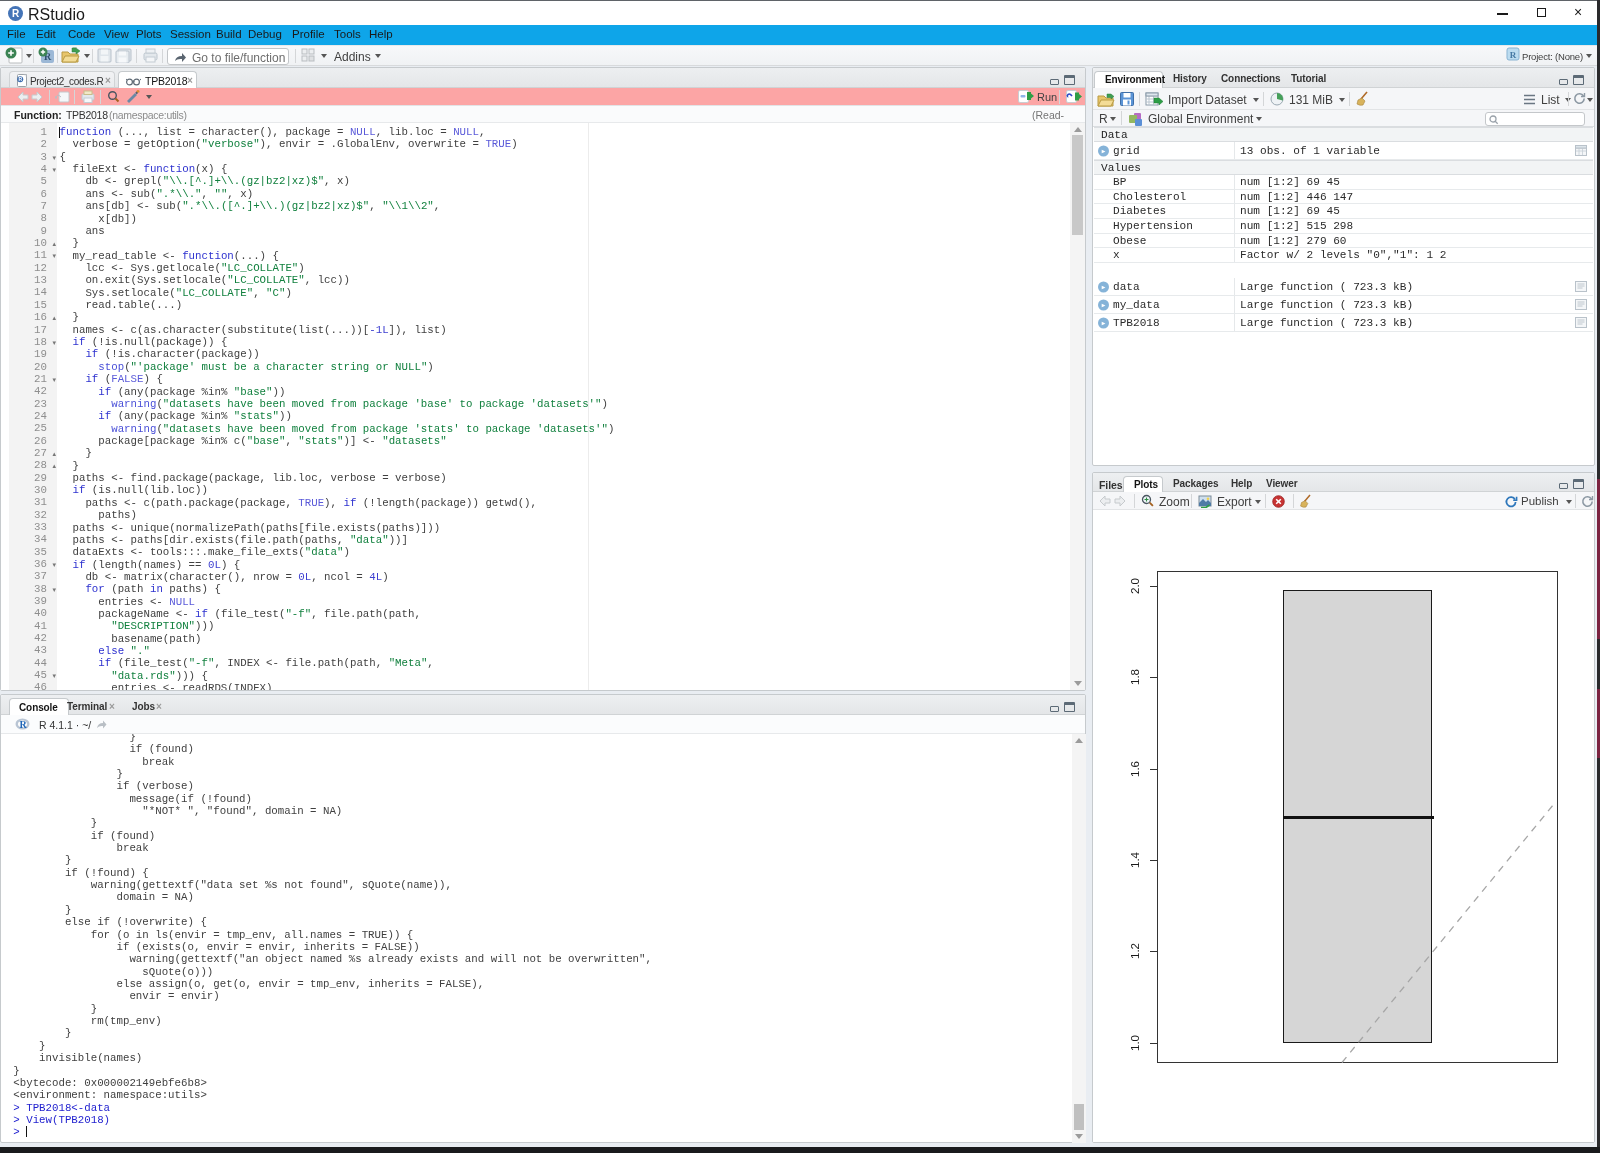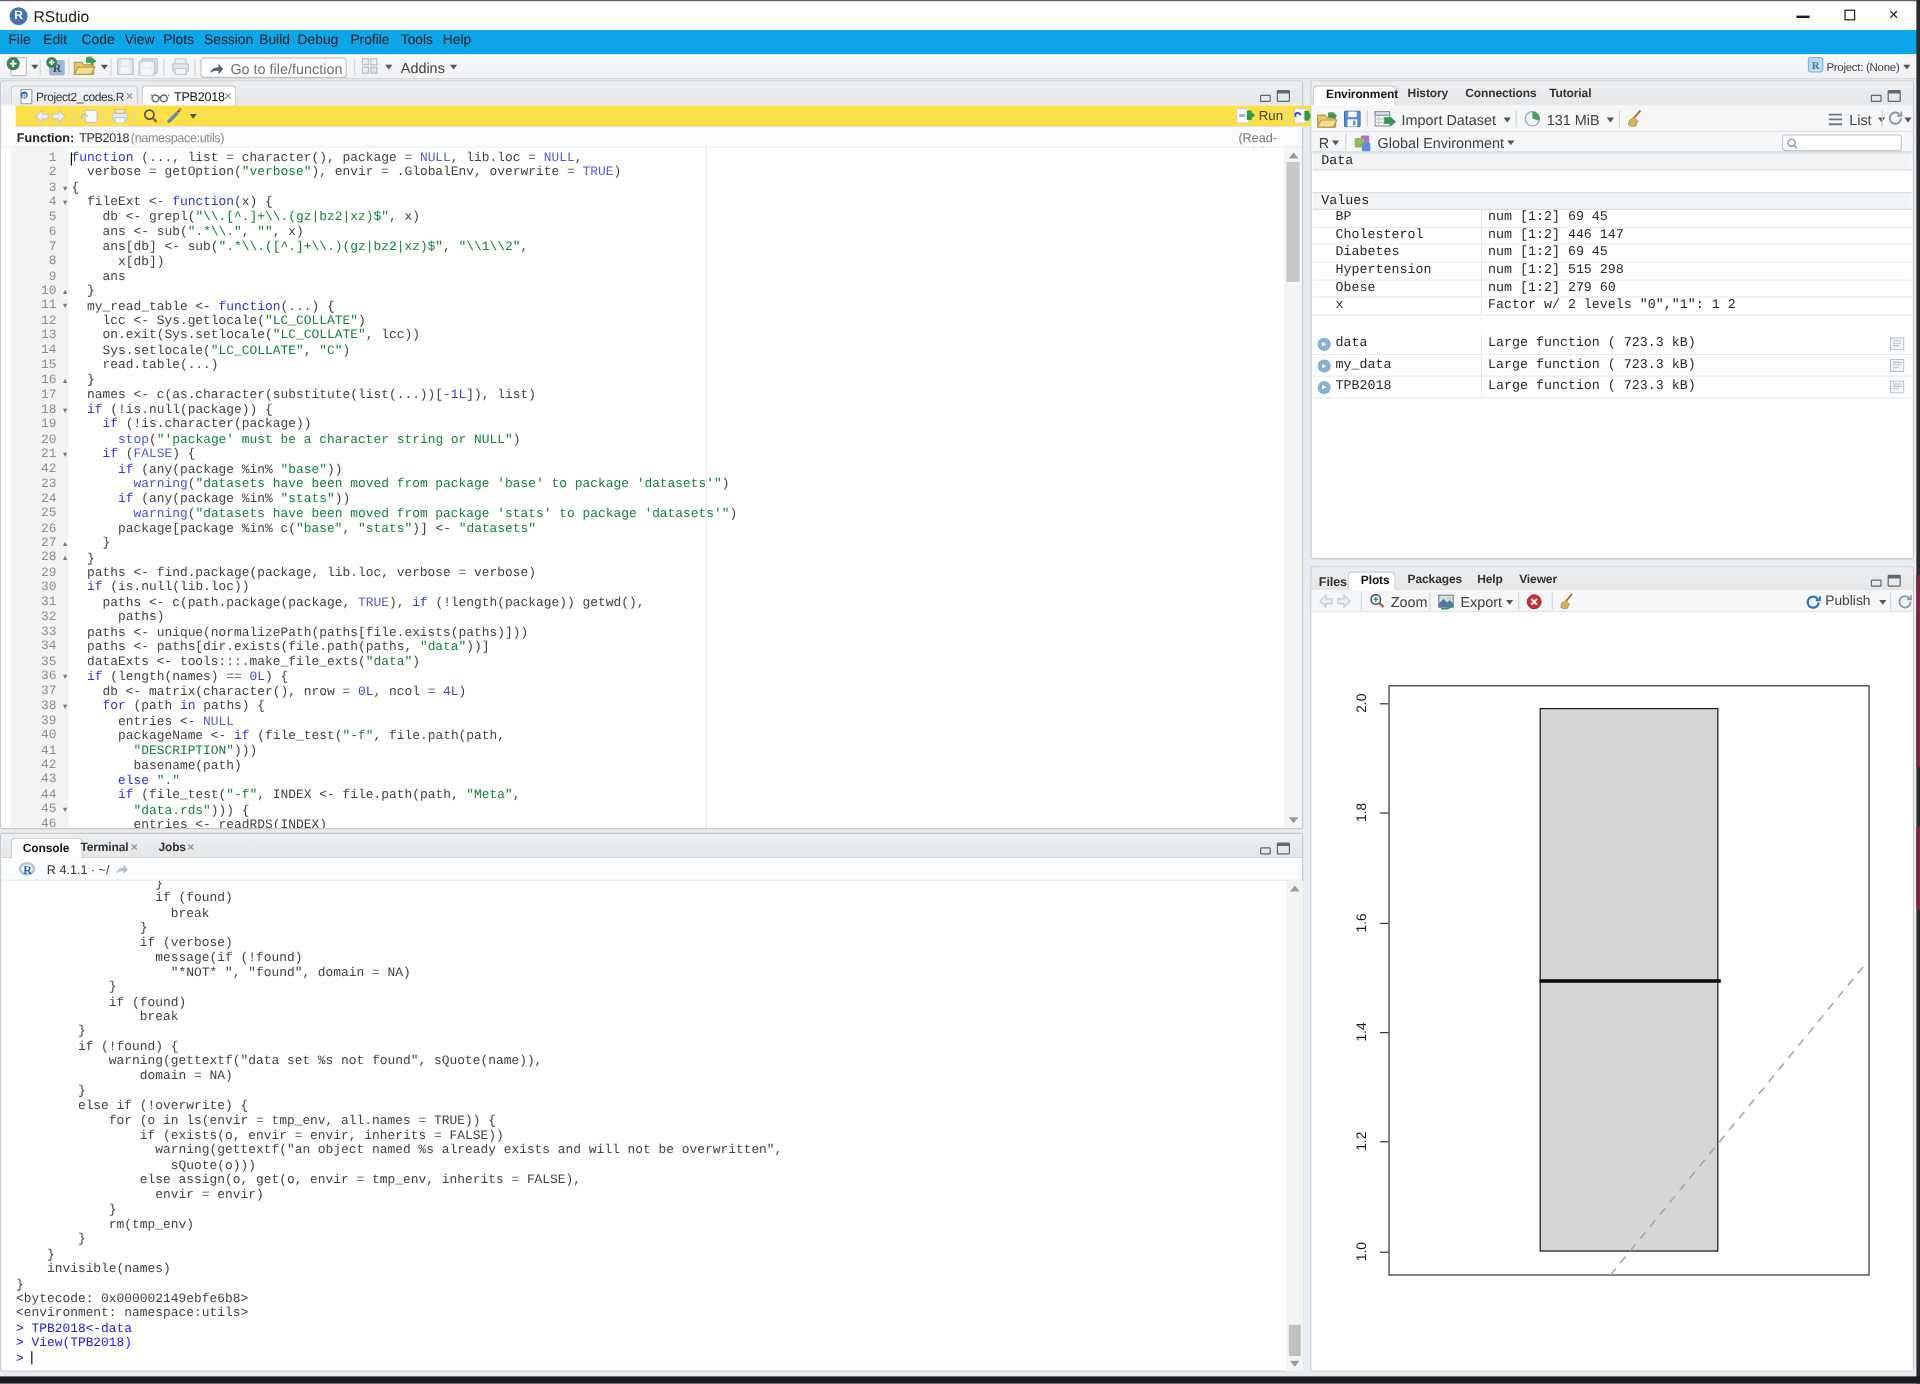--- a/index.html
+++ b/index.html
@@ -33,21 +33,21 @@
 .envname{position:absolute;left:19px;top:50%;transform:translateY(-50%);white-space:pre}
 .envval{position:absolute;left:146px;top:50%;transform:translateY(-50%);white-space:pre}
 .envicon{position:absolute;left:4px;top:50%;transform:translateY(-50%);width:11px;height:11px;border-radius:50%;
   background:#85b3d8;color:#fff;font-size:6px;line-height:11px;text-align:center}
 .caret{display:inline-block;position:absolute;width:0;height:0;border-left:3.5px solid transparent;border-right:3.5px solid transparent;border-top:4px solid #4a4a4a}
 .tbtn{color:#404040;font-size:12px}
 </style></head>
 <body>
 <div id="titlebar">
 <div class="abs" style="left:8px;top:5px;width:15px;height:15px;border-radius:50%;background:#4474b7;color:#fff;font-size:10px;font-weight:bold;text-align:center;line-height:15px">R</div>
-<div class="abs" style="left:28px;top:5px;font-size:13px;color:#1a1a1a">RStudio</div>
+<div class="abs" style="left:28px;top:5px;font-size:16px;color:#1a1a1a">RStudio</div>
 <div class="abs" style="left:1497px;top:12px;width:11px;height:1.5px;background:#1a1a1a"></div>
 <div class="abs" style="left:1537px;top:7px;width:9px;height:9px;border:1.3px solid #1a1a1a"></div>
 <div class="abs" style="left:1574px;top:6px;width:12px;height:12px;font-size:14px;line-height:11px;color:#1a1a1a">×</div>
 </div>
 <div id="menubar">
 <span style="left:7px">File</span>
 <span style="left:36px">Edit</span>
 <span style="left:68px">Code</span>
 <span style="left:104px">View</span>
 <span style="left:136px">Plots</span>
@@ -138,21 +138,21 @@
           <circle cx="3.5" cy="5" r="2.9" fill="none" stroke="#5f6a75" stroke-width="1.2"></circle>
           <circle cx="10.5" cy="5" r="2.9" fill="none" stroke="#5f6a75" stroke-width="1.2"></circle>
           <path d="M6.4 4.4 q1.1 -1 2.1 0 M0.8 3.2 l-0.8 -1.4 M14.2 3.2 l0.8 -1.4" stroke="#5f6a75" stroke-width="1" fill="none"></path>
         </svg>
         <span class="abs" style="left:26px;top:3px;font-weight:400;font-size:10.5px;letter-spacing:-0.2px">TPB2018</span>
         <span class="abs x" style="left:68px;top:3px">×</span>
       </div>
 <div class="mm1" style="right:26px;top:11px"></div>
       <div class="mm2" style="right:10px;top:7px"></div>
 </div>
-<div class="abs" style="left:12px;top:20px;width:100%;height:18px;background:#fde047;border-bottom:1px solid #e2e4e6">
+<div class="abs" style="left:0;top:20px;width:100%;height:18px;background:#fca5a5;border-bottom:1px solid #e2e4e6">
 <svg class="abs" style="left:16px;top:3px" width="26" height="12" viewBox="0 0 26 12">
         <path d="M6 1 L1 6 l5 5 v-3 h5 v-4 h-5 z" fill="#eceef0" stroke="#c6cacd"></path>
         <path d="M20 1 l5 5 -5 5 v-3 h-5 v-4 h5 z" fill="#eceef0" stroke="#c6cacd"></path>
       </svg>
 <span class="abs sep" style="left:48px;top:2px"></span>
 <svg class="abs" style="left:54px;top:2px" width="15" height="13" viewBox="0 0 15 13">
         <rect x="4" y="2" width="10" height="10" rx="1" fill="#f5f7f9" stroke="#c3c8cc"></rect>
         <path d="M6 7 q-4 -4 -5 1 l-1 -2 m2 2 l-2 0" stroke="#b9bfc4" fill="none"></path>
       </svg>
 <span class="abs sep" style="left:73px;top:2px"></span>
@@ -547,20 +547,30 @@
         <svg class="abs" style="left:3px;top:2px" width="10" height="10" viewBox="0 0 10 10">
           <circle cx="4" cy="4" r="3" fill="none" stroke="#9aa2aa" stroke-width="1.3"></circle>
           <path d="M6.2 6.2 l2.5 2.5" stroke="#9aa2aa" stroke-width="1.3"></path>
         </svg>
       </div>
 </div>
 <div class="abs" style="left:0;top:0;width:100%;height:100%">
 <div class="envband" style="top:59px;height:15px">
         <span class="abs" style="left:7px;top:1px">Data</span>
       </div>
+<div class="envrow cd" style="top:74px;height:18px">
+<span class="envicon">▶</span>
+<svg class="abs" style="right:6px;top:50%;margin-top:-5.5px" width="12" height="11" viewBox="0 0 12 11">
+          <rect x="0.5" y="0.5" width="11" height="10" fill="#f4f6f8" stroke="#b9c2ca"></rect>
+          <path d="M1 3.5 h10 M1 6 h10 M4 1 v9 M7.5 1 v9" stroke="#c6cfd6" stroke-width=".8"></path>
+          <rect x="0.5" y="0.5" width="11" height="2.5" fill="#dde5eb" stroke="#b9c2ca"></rect>
+        </svg>
+<span class="envname">grid</span>
+<span class="envval">13 obs. of 1 variable</span>
+</div>
 <div class="envband" style="top:92px;height:15px">
         <span class="abs" style="left:7px;top:1px">Values</span>
       </div>
 <div class="envrow cd" style="top:107px;height:14.7px">
 <span class="envname">BP</span>
 <span class="envval">num [1:2] 69 45</span>
 </div>
 <div class="envrow cd" style="top:121.7px;height:14.7px">
 <span class="envname">Cholesterol</span>
 <span class="envval">num [1:2] 446 147</span>

